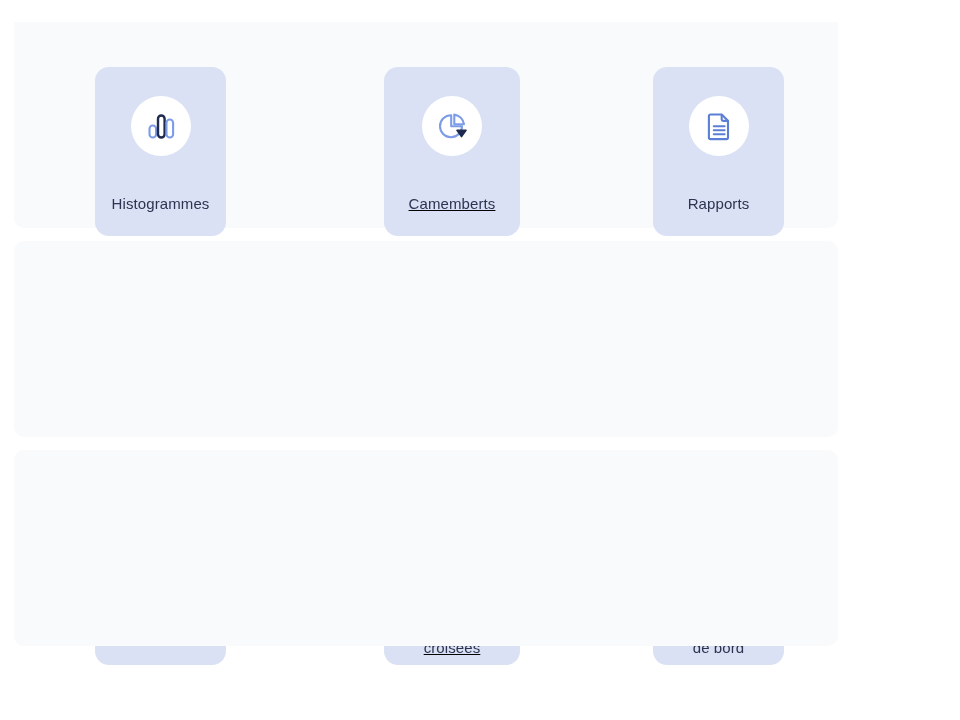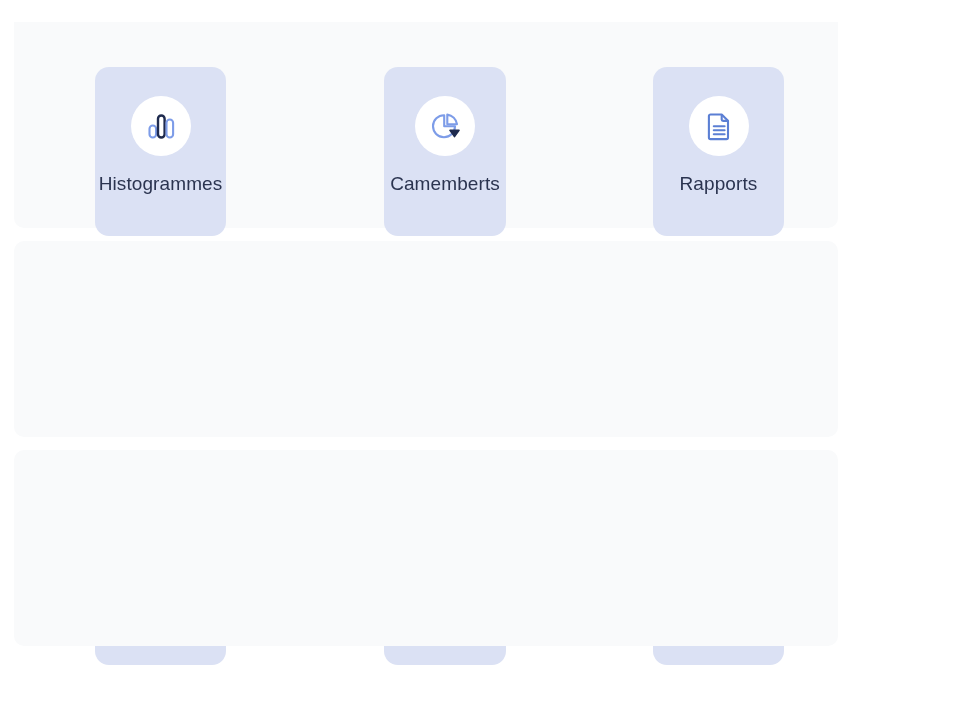--- a/index.html
+++ b/index.html
@@ -53,42 +53,42 @@
     border-radius: 14px;
     display: flex;
     flex-direction: column;
     align-items: center;
     box-sizing: border-box;
     cursor: pointer;
   }
 
   
   .tile.col-0 { left: 81px;  width: 131px; }
-  .tile.col-1 { left: 370px; width: 122px; }
+  .tile.col-1 { left: 370px; width: 136px; text-decoration: underline; }
   .tile.col-2 { left: 639px; width: 131px; align-items: center; }
 
   
   .row-0 .tile { top: 45px; height: 169px; padding-top: 29px; }
   
   .row-1 .tile { top: 255px; height: 169px; padding-top: 29px; }
 
   .icon-badge {
     width: 60px;
     height: 60px;
     border-radius: 50%;
     background: #ffffff;
     display: flex;
     align-items: center;
     justify-content: center;
     flex: 0 0 auto;
   }
 
   .tile-label {
-    margin-top: 20px;
-    font-size: 19px;
+    margin-top: 40px;
+    font-size: 15px;
     line-height: 15px;
     color: #2b3450;
     text-align: center;
     letter-spacing: 0.1px;
     white-space: pre-line;
     font-family: "Liberation Sans", sans-serif;
   }
 
   .icon-badge svg { display: block; }
 </style>

